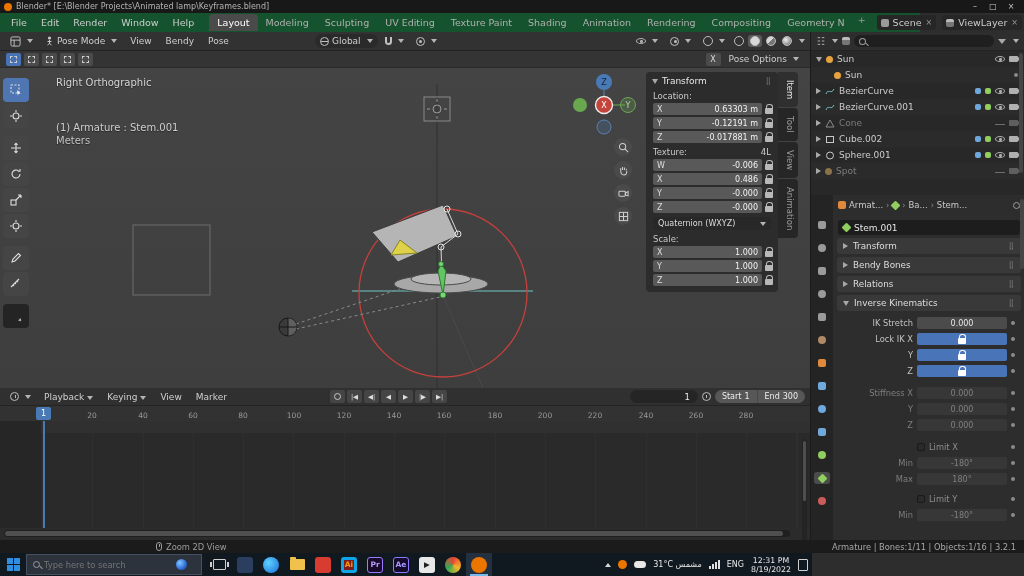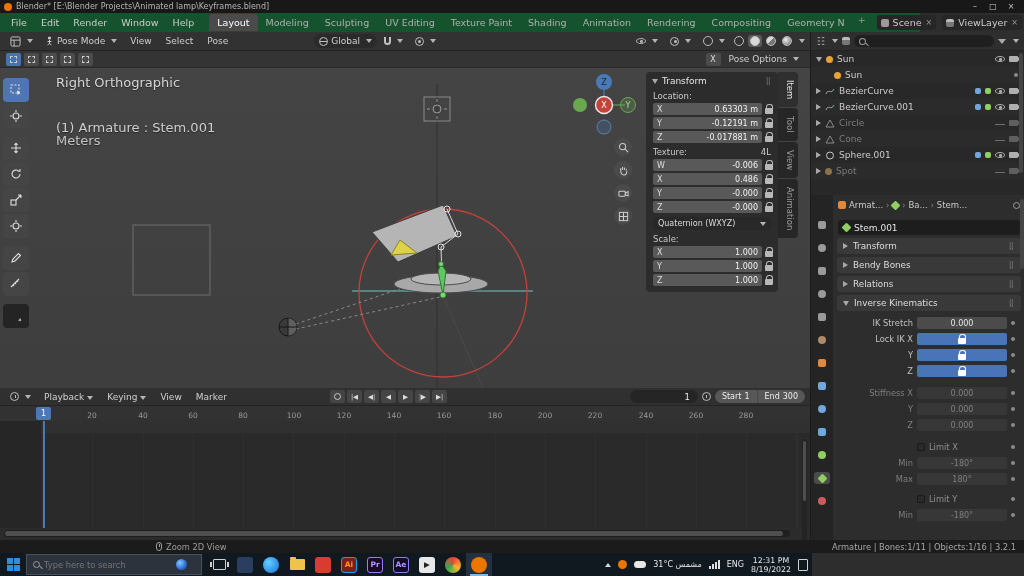--- a/index.html
+++ b/index.html
@@ -58,21 +58,21 @@
   .shadec.rend{background:radial-gradient(circle at 35% 35%,#eee,#666);}
   .shslot{padding:1px 2px;border-radius:3px;display:flex;align-items:center;}
   .shslot.active{background:#5a5a5a;}
   
   .tstrip{left:0;top:51px;width:810px;height:17px;background:#343434;border-bottom:1px solid #2a2a2a;display:flex;align-items:center;padding:0 6px;gap:3px;}
   .tsbox{width:15px;height:13px;background:#4b4b4b;border-radius:2px;display:flex;align-items:center;justify-content:center;}
   .tsbox.on{background:#4772b3;}
   .tsq{width:7px;height:7px;border:1px dashed #d0d0d0;display:inline-block;}
   
   .canvas{left:0;top:68px;width:810px;height:320px;background:linear-gradient(#444,#3e3e3e);overflow:hidden;}
-  .ovtext{position:absolute;left:56px;top:8px;line-height:13px;color:#d6d6d6;font-size:13px;text-shadow:0 1px 1px #00000070;}
+  .ovtext{position:absolute;left:56px;top:8px;line-height:13px;color:#d6d6d6;font-size:10px;text-shadow:0 1px 1px #00000070;}
   .ovtext .l2{color:#cfcfcf;margin-top:32px;} .ovtext .l3{color:#c4c4c4;}
   .toolcol{position:absolute;left:3px;top:10px;width:26px;display:flex;flex-direction:column;gap:2px;}
   .tool{width:26px;height:24px;background:#454545;border-radius:4px;display:flex;align-items:center;justify-content:center;}
   .tool.active{background:#4f76b3;}
   .tool.dark{background:#242424;}
   .tool svg{stroke:#ddd;fill:none;stroke-width:1.1;}
   .gap6{margin-top:6px;}
   .navcol{position:absolute;left:614px;top:70px;display:flex;flex-direction:column;gap:5px;}
   .navb{width:18px;height:18px;border-radius:50%;background:rgba(78,78,78,0.75);display:flex;align-items:center;justify-content:center;}
   .navb svg{stroke:#d0d0d0;fill:none;stroke-width:1.1;}
@@ -241,21 +241,21 @@
     </span>
     <span class="hbtn">
       <svg width="9" height="10" viewBox="0 0 9 10">
           <circle cx="4.5" cy="2" r="1.6" fill="#c8c8c8"></circle>
           <path d="M4.5 4v4M2.5 9l2-1.5 2 1.5M2.5 5.5h4" stroke="#c8c8c8" fill="none"></path>
         </svg>
       <span>Pose Mode</span>
       <span class="chev"></span>
     </span>
     <span class="hmenu">View</span>
-    <span class="hmenu">Select</span>
+    <span class="hmenu">Bendy</span>
     <span class="hmenu">Pose</span>
     <span style="width:76px"></span>
     <span class="hbtn pill">
       <span class="gicon"></span>
       <span>Global</span>
       <span class="chev"></span>
     </span>
     <span class="hbtn">
       <span class="magnet"></span>
       <span class="chev"></span>
@@ -662,34 +662,36 @@
         <span class="xdot b"></span>
           <span class="xdot g"></span>
         <span class="eyeo"></span>
           <span class="camic"></span>
       </div>
       <div class="orow dim">
         <span class="tri-r"></span>
         <svg width="10" height="9" viewBox="0 0 10 9">
             <polygon points="5,1 9,8 1,8" stroke="#8a8a8a" fill="none"></polygon>
           </svg>
-        <span class="name">Circle</span>
-          <span class="sp"></span>
-        <span class="eyec"></span>
-          <span class="camic dim"></span>
-      </div>
-      <div class="orow dim">
-        <span class="tri-r"></span>
-        <svg width="10" height="9" viewBox="0 0 10 9">
-            <polygon points="5,1 9,8 1,8" stroke="#8a8a8a" fill="none"></polygon>
-          </svg>
         <span class="name">Cone</span>
           <span class="sp"></span>
         <span class="eyec"></span>
           <span class="camic dim"></span>
+      </div>
+      <div class="orow">
+        <span class="tri-r"></span>
+        <svg width="10" height="9" viewBox="0 0 10 9">
+            <rect x="1.5" y="1.5" width="7" height="6" stroke="#c8c8c8" fill="none"></rect>
+          </svg>
+        <span class="name">Cube.002</span>
+          <span class="sp"></span>
+        <span class="xdot b"></span>
+          <span class="xdot g"></span>
+        <span class="eyeo"></span>
+          <span class="camic"></span>
       </div>
       <div class="orow">
         <span class="tri-r"></span>
         <svg width="10" height="9" viewBox="0 0 10 9">
             <circle cx="5" cy="4.5" r="3.5" stroke="#c8c8c8" fill="none"></circle>
           </svg>
         <span class="name">Sphere.001</span>
           <span class="sp"></span>
         <span class="xdot b"></span>
           <span class="xdot g"></span>
@@ -896,21 +898,21 @@
     <div class="tslot">
         <span class="appic" style="background:radial-gradient(circle at 35% 35%,#5fd0ff,#1b6fd8);border-radius:50%"></span>
       </div>
     <div class="tslot">
         <span class="folder"></span>
       </div>
     <div class="tslot">
         <span class="appic" style="background:#d83b2f"></span>
       </div>
     <div class="tslot">
-        <span class="appic" style="background:#7f1d1d;color:#ff9a00;border:1px solid #0ea5e9">Ai</span>
+        <span class="appic" style="background:#7f1d1d;color:#ff9a00;border:3px solid #0ea5e9">Ai</span>
       </div>
     <div class="tslot">
         <span class="appic" style="background:#1a0a2a;color:#b59aff;border:1px solid #9a7bff">Pr</span>
       </div>
     <div class="tslot">
         <span class="appic" style="background:#150a2a;color:#a49aff;border:1px solid #8a7bff">Ae</span>
       </div>
     <div class="tslot">
         <span class="appic" style="background:#e8e8e8;color:#222">▶</span>
       </div>

